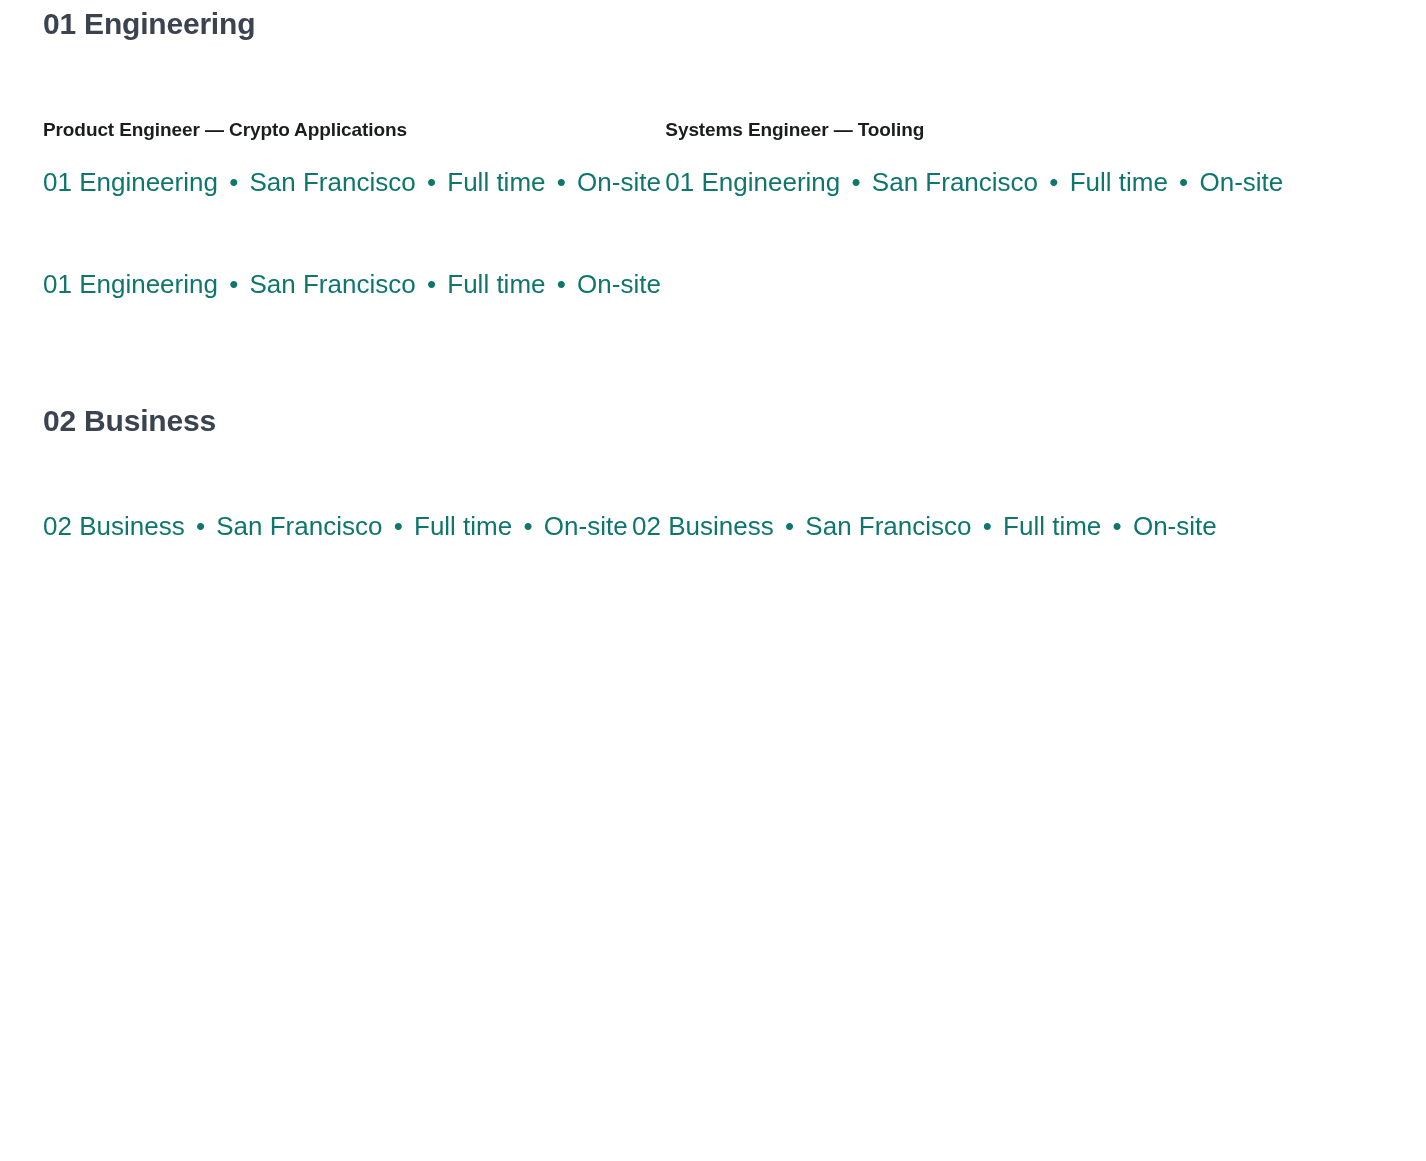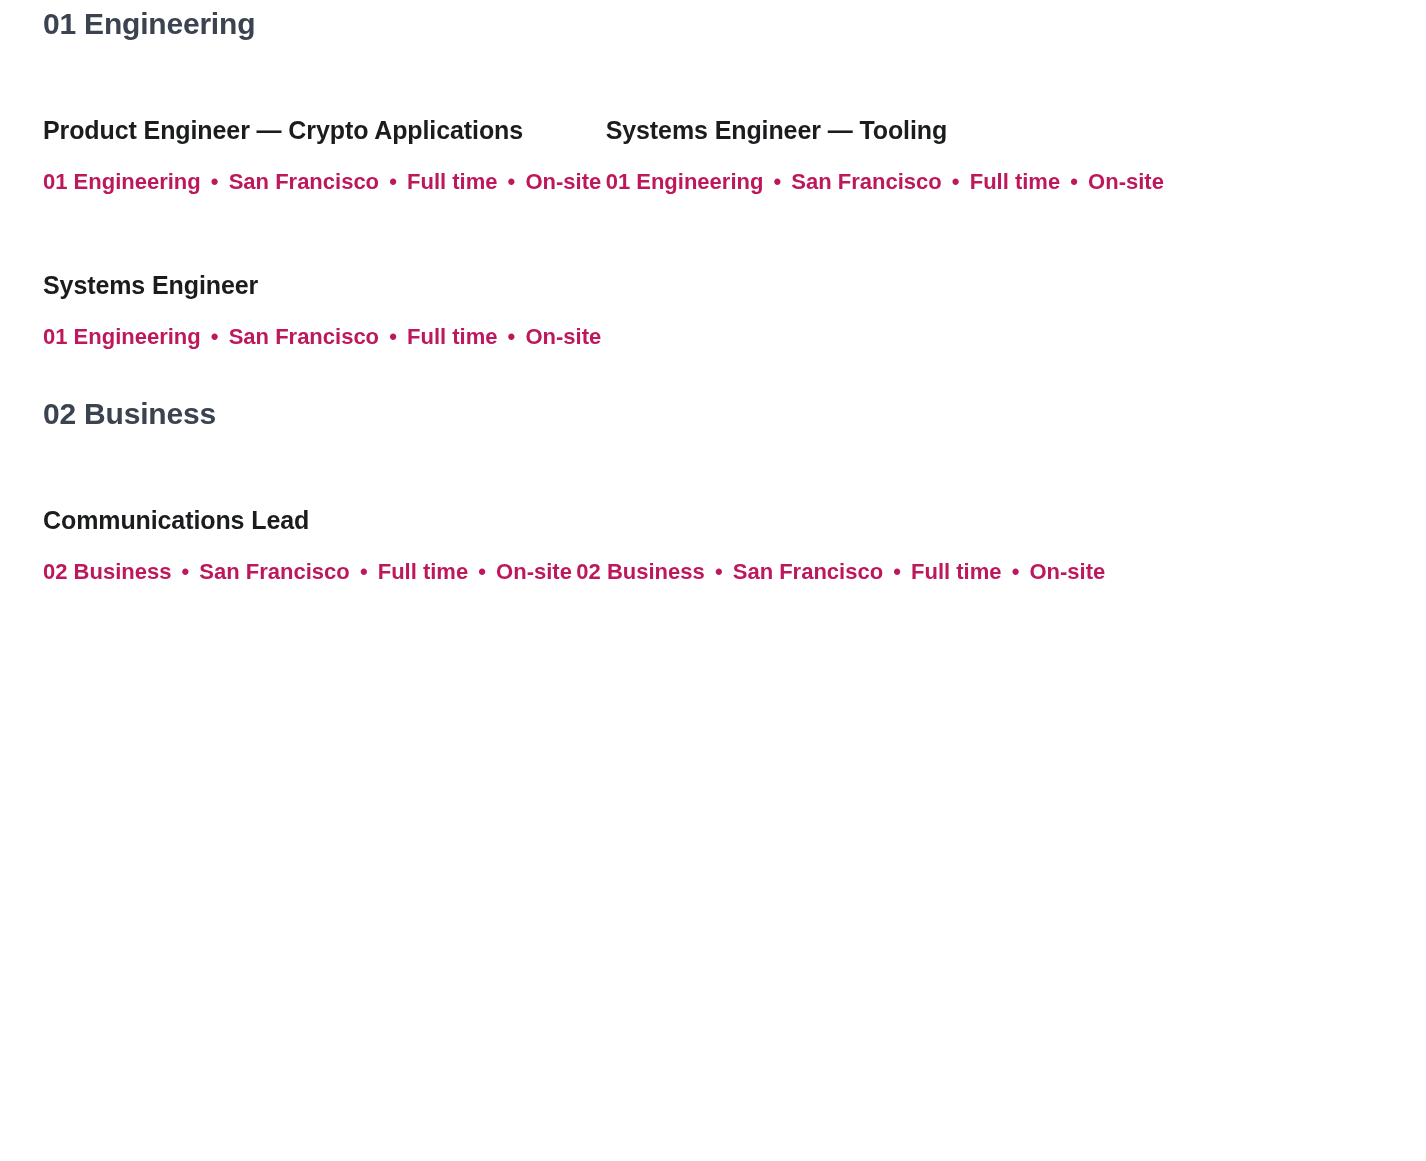--- a/index.html
+++ b/index.html
@@ -33,44 +33,44 @@
     letter-spacing: -0.2px;
     margin: 0;
   }
   .dept-section {
     margin: 0;
   }
   .dept-section.first .dept-heading {
     margin-top: 6px;
   }
   .dept-section.later {
-    margin-top: 44px;
+    margin-top: 104px;
   }
 
   
   .job {
     margin-top: 58px;
   }
   .job:first-of-type {
     margin-top: 72px;
   }
   .job-title {
-    font-size: 25px;
+    font-size: 19px;
     line-height: 32px;
     font-weight: bold;
     color: #1b1c1e;
     letter-spacing: -0.1px;
     margin: 0;
   }
   .job-meta {
-    font-size: 22px;
+    font-size: 26px;
     line-height: 30px;
-    color: #be185d;
+    color: #0f766e;
     margin-top: 21px;
-    font-weight: bold;
+    font-weight: normal;
   }
   .job-meta .sep {
     padding: 0 4px;
   }
   a.job-link {
     text-decoration: none;
     color: inherit;
     display: inline-block;
   }
 </style>
@@ -108,40 +108,38 @@
             <span class="sep">•</span>
             <span>Full time</span>
             <span class="sep">•</span>
             <span>On-site</span>
           </div>
         </div>
       </a>
 
       <a class="job-link" href="#">
         <div class="job">
-          <h3 class="job-title">Systems Engineer</h3>
           <div class="job-meta">
             <span>01 Engineering</span>
             <span class="sep">•</span>
             <span>San Francisco</span>
             <span class="sep">•</span>
             <span>Full time</span>
             <span class="sep">•</span>
             <span>On-site</span>
           </div>
         </div>
       </a>
     </section>
 
     <section class="dept-section later">
       <h2 class="dept-heading">02 Business</h2>
 
       <a class="job-link" href="#">
         <div class="job">
-          <h3 class="job-title">Communications Lead</h3>
           <div class="job-meta">
             <span>02 Business</span>
             <span class="sep">•</span>
             <span>San Francisco</span>
             <span class="sep">•</span>
             <span>Full time</span>
             <span class="sep">•</span>
             <span>On-site</span>
           </div>
         </div>

